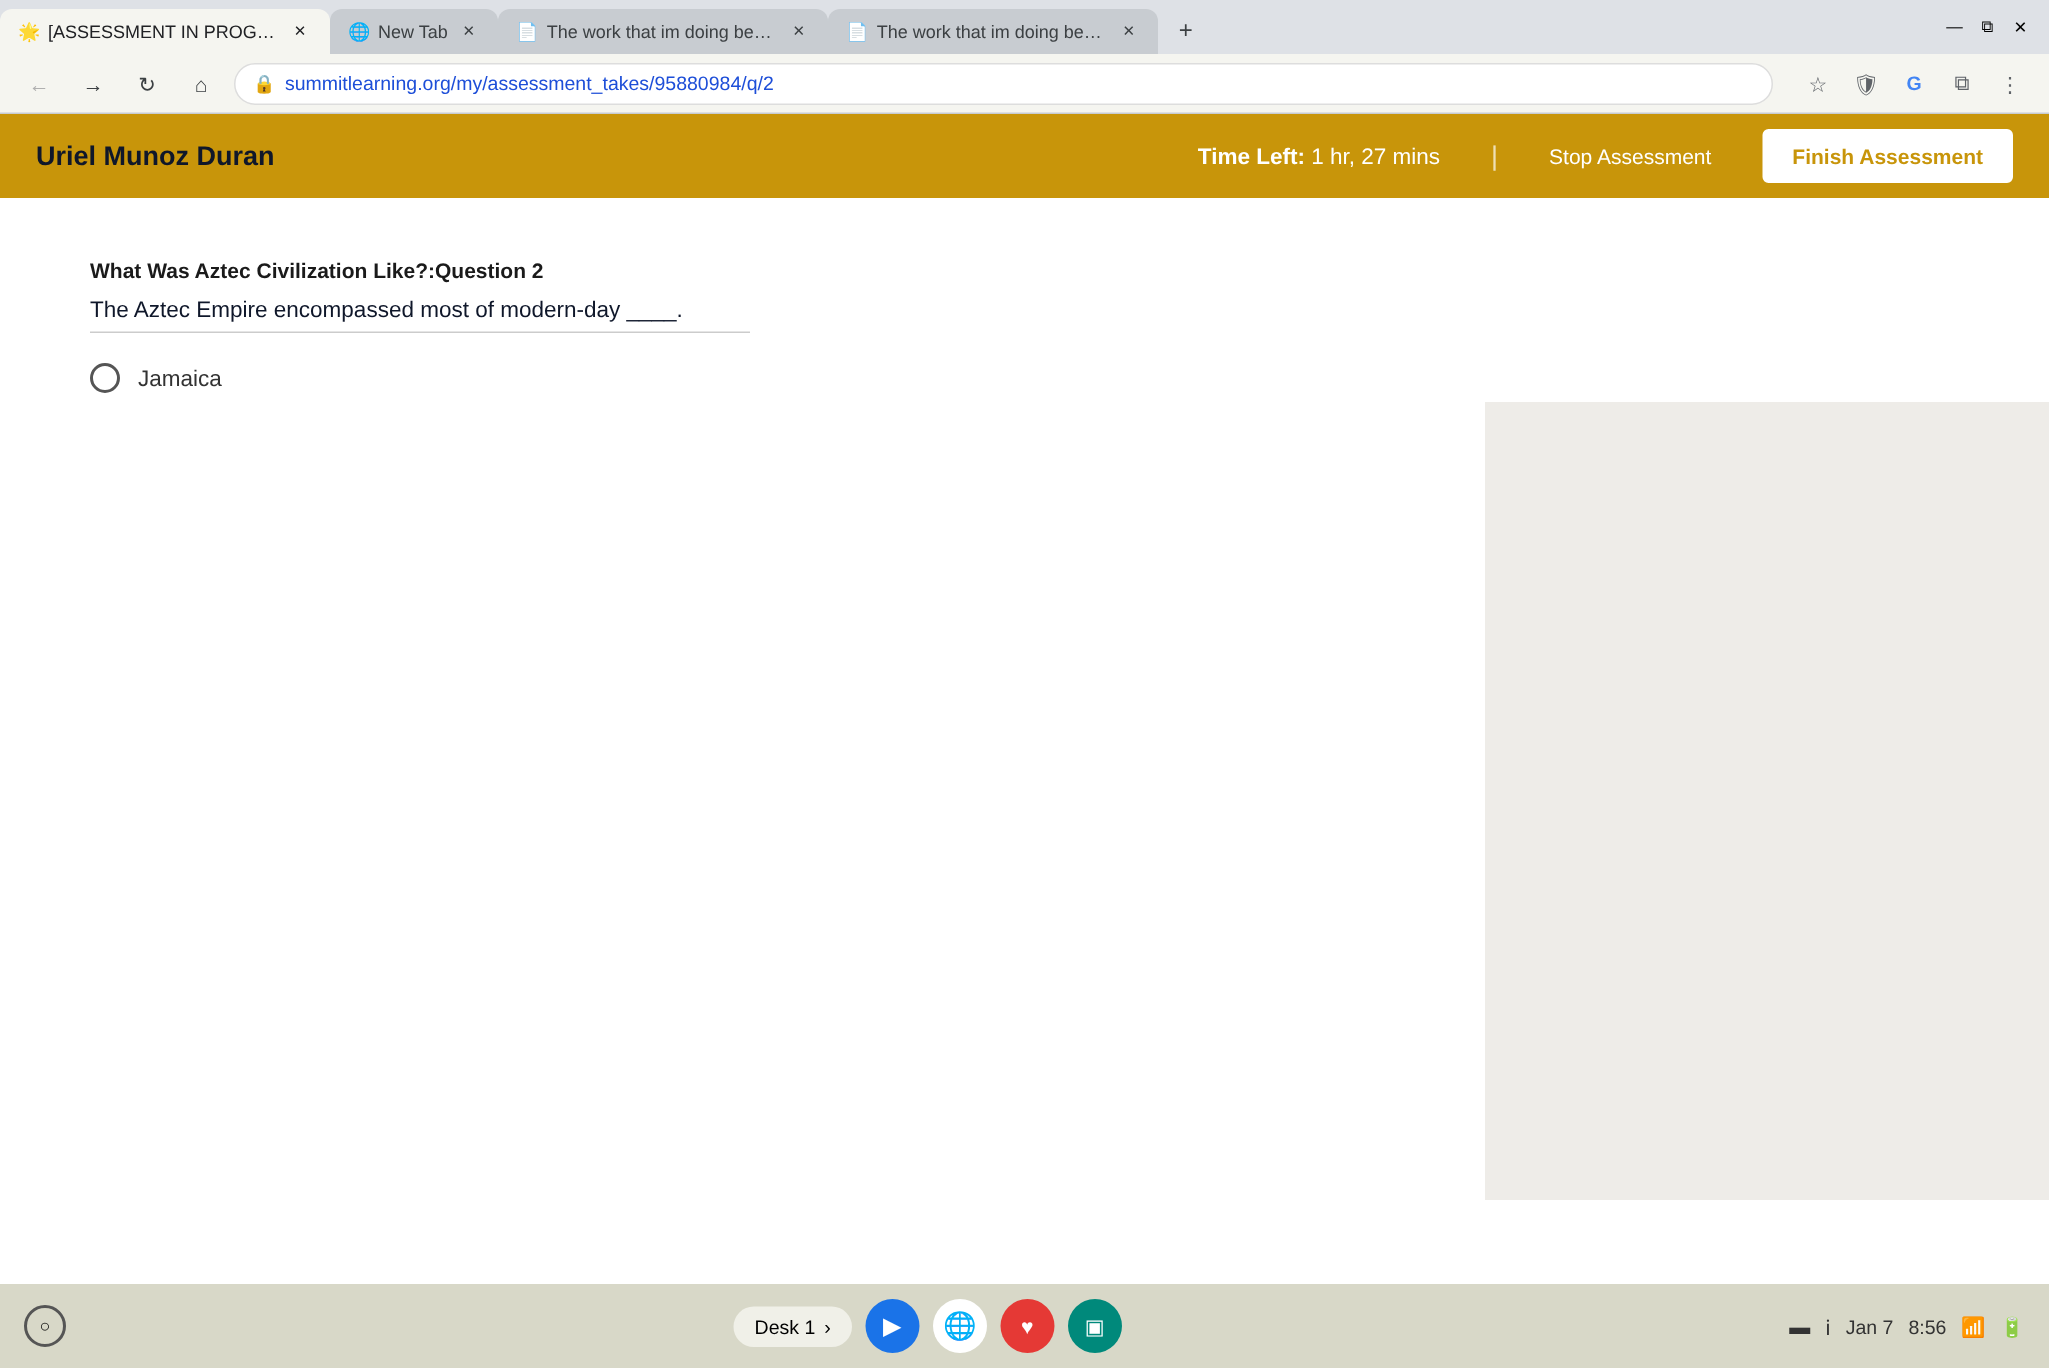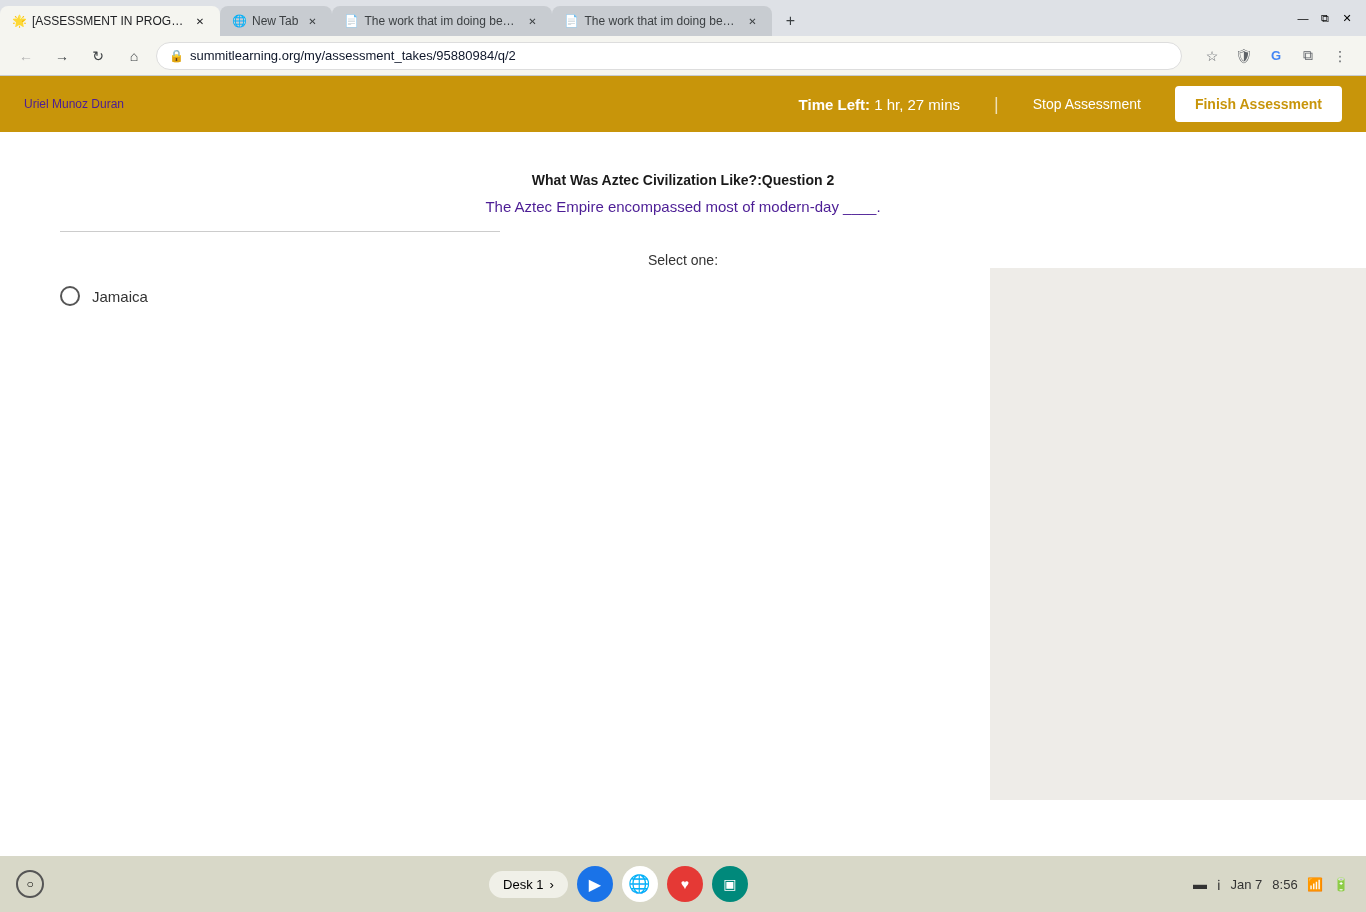--- a/index.html
+++ b/index.html
@@ -133,21 +133,21 @@
       padding: 0 12px;
       font-size: 13px;
       color: #202124;
       display: flex;
       align-items: center;
       gap: 6px;
     }
 
     .address-text {
       font-size: 13px;
-      color: #0f172a;
+      color: #1d4ed8;
       text-align: center;
     }
 
     .toolbar-icons {
       display: flex;
       align-items: center;
       gap: 4px;
       margin-left: 8px;
     }
 
@@ -167,23 +167,23 @@
     .app-header {
       background: #c8950a;
       height: 56px;
       display: flex;
       align-items: center;
       padding: 0 24px;
       color: #fff;
     }
 
     .header-left {
-      font-size: 12px;
-      font-weight: normal;
-      color: #4c1d95;
+      font-size: 18px;
+      font-weight: bold;
+      color: #0f172a;
     }
 
     .header-right {
       margin-left: auto;
       display: flex;
       align-items: center;
       gap: 34px;
     }
 
     .time-left {
@@ -230,22 +230,22 @@
 
     .question-title {
       font-size: 14px;
       font-weight: bold;
       color: #1a1a1a;
       margin-bottom: 10px;
     }
 
     .question-text {
       font-size: 15px;
-      color: #4c1d95;
-      margin-bottom: 16px;
+      color: #0f172a;
+      margin-bottom: 6px;
     }
 
     .divider-line {
       border: none;
       border-top: 1px solid #ccc;
       width: 440px;
       margin-bottom: 20px;
     }
 
     .select-one-label {
@@ -303,21 +303,20 @@
       top: 136px;
       width: 376px;
       background: #eeece8;
       bottom: 56px;
     }
 
     
     .content-wrapper {
       display: flex;
       position: relative;
-      text-align: center;
     }
 
     
     .taskbar {
       position: absolute;
       bottom: 0;
       left: 0;
       width: 100%;
       height: 56px;
       background: #d8d8c8;
@@ -444,21 +443,20 @@
     <button class="stop-assessment-btn">Stop Assessment</button>
     <button class="finish-assessment-btn">Finish Assessment</button>
   </div>
 </div>
 
 <div class="content-wrapper" style="height: calc(912px - 36px - 40px - 56px - 56px);">
   <div class="main-content" style="flex:1;">
     <div class="question-title">What Was Aztec Civilization Like?:Question 2</div>
     <div class="question-text">The Aztec Empire encompassed most of modern-day ____.</div>
     <hr class="divider-line">
-    <div class="select-one-label">Select one:</div>
     <ul class="options-list">
 
 
 
 
       <li class="option-item">
         <div class="radio-outer"></div>
         <span class="option-label">Jamaica</span>
       </li>
     </ul>

